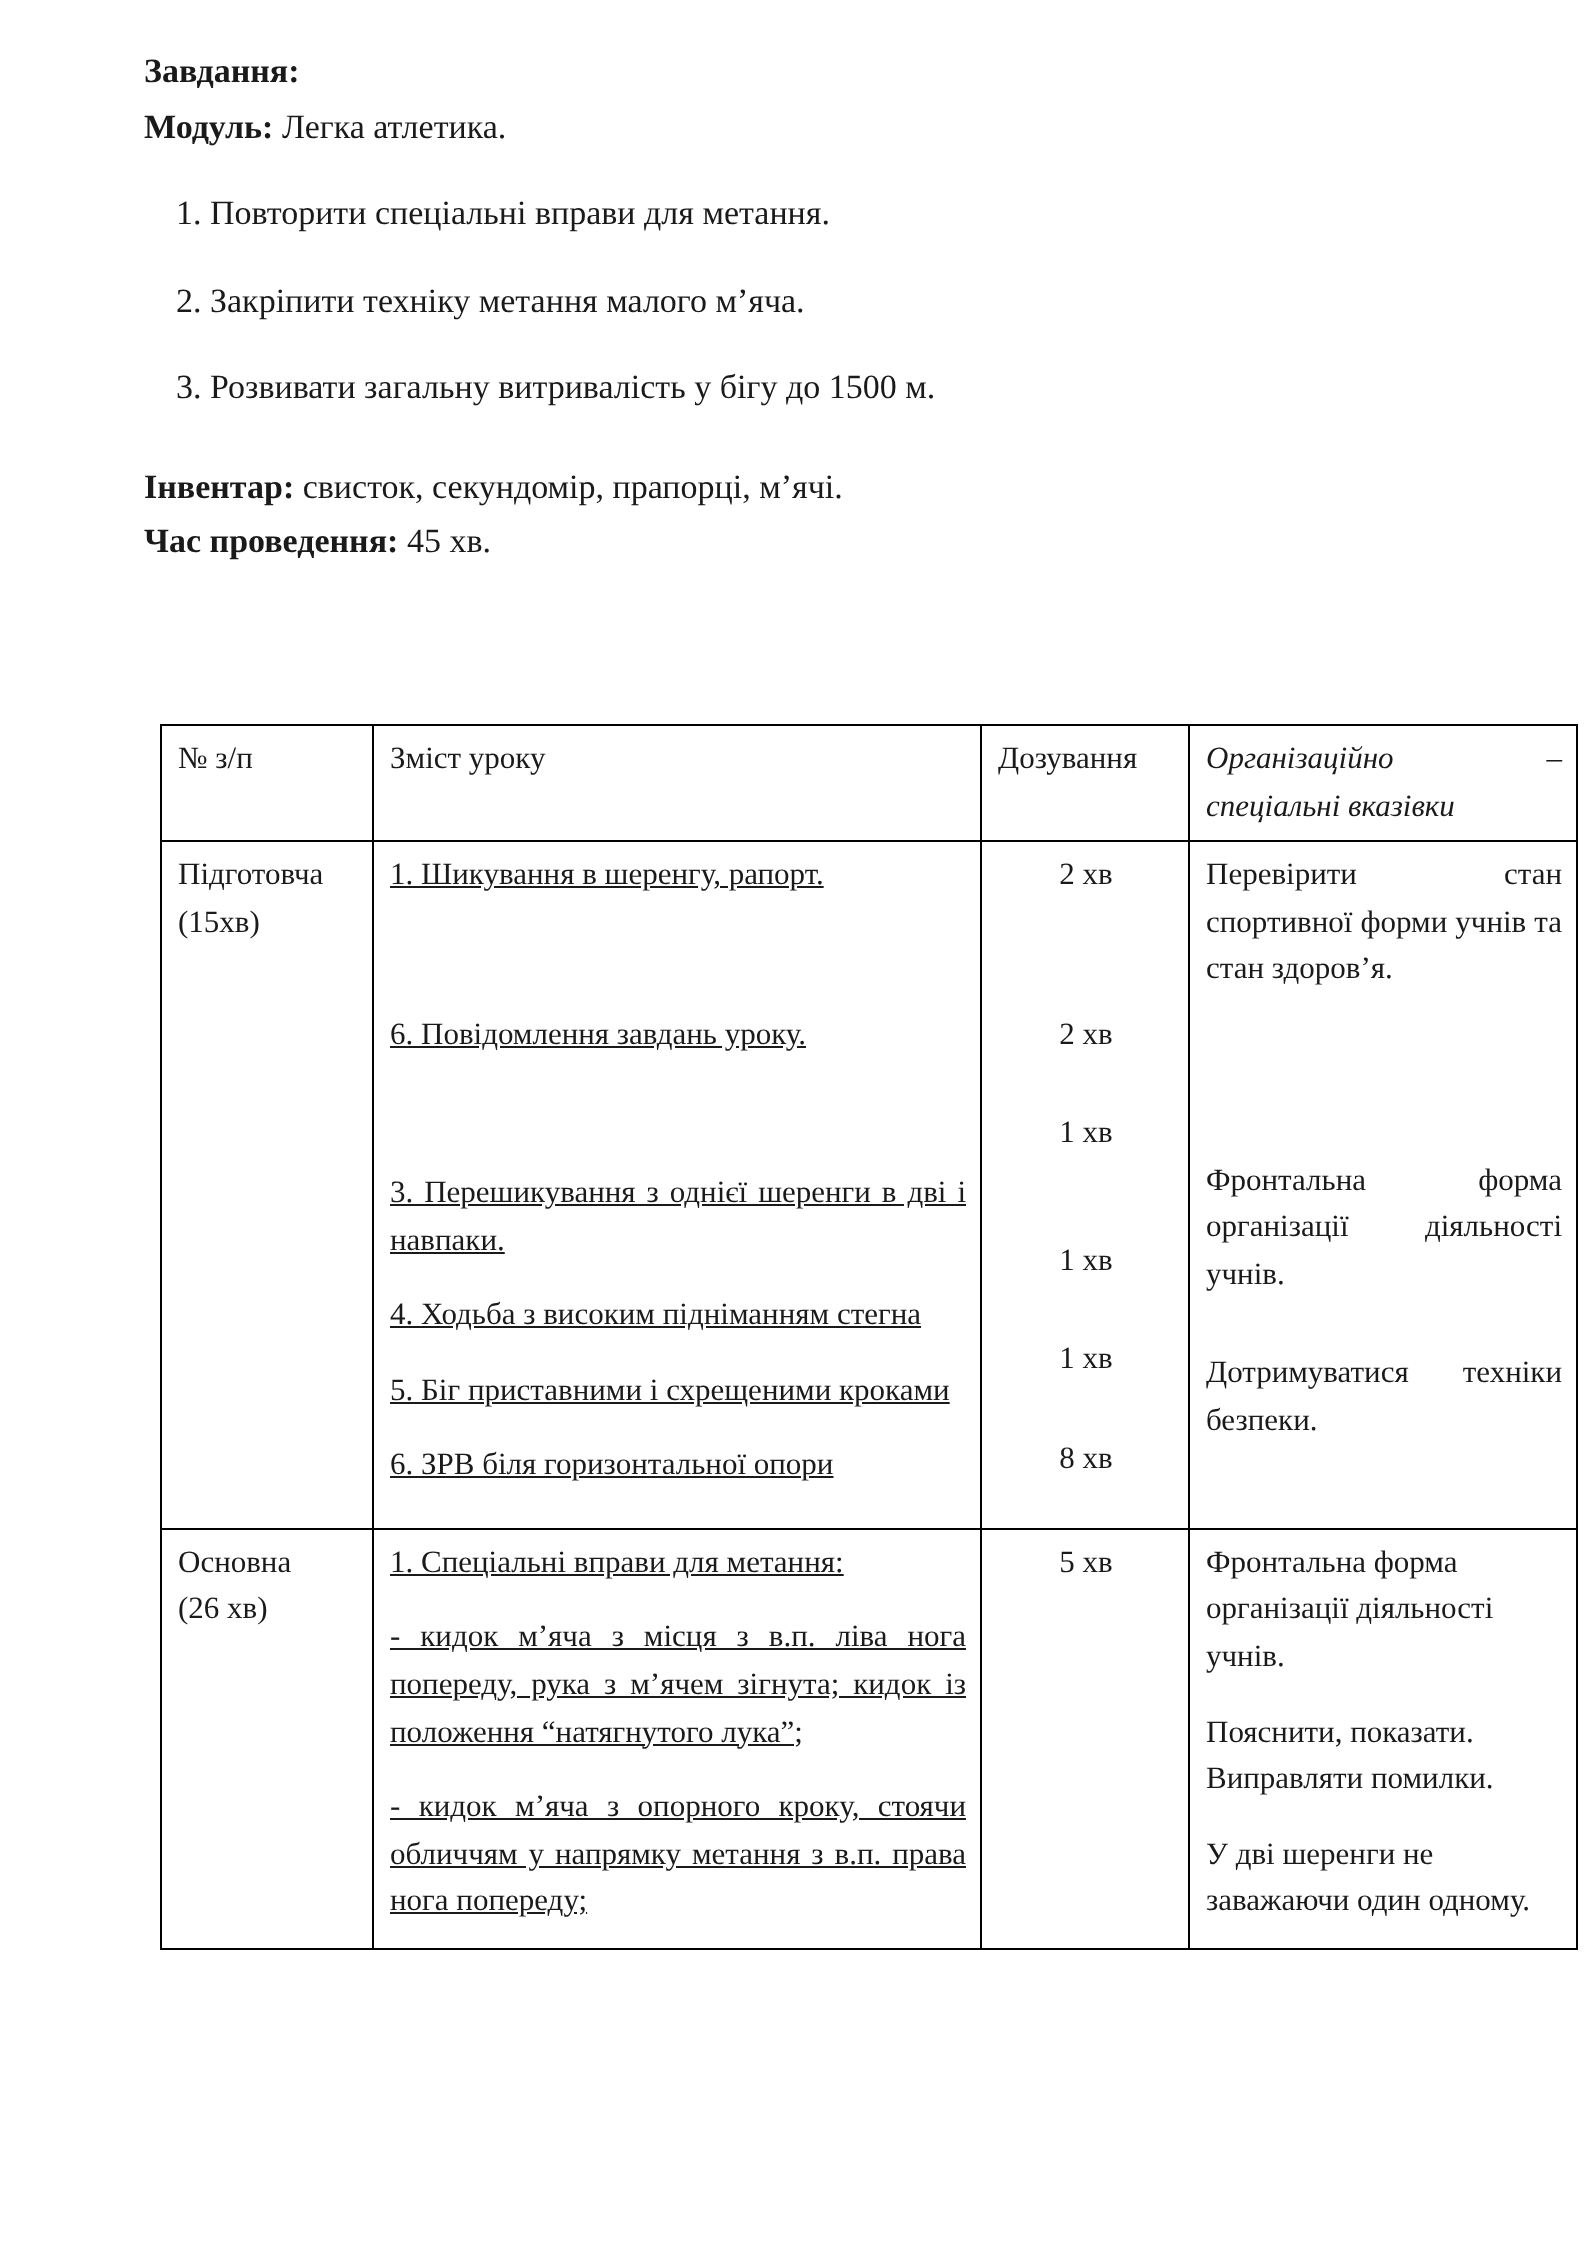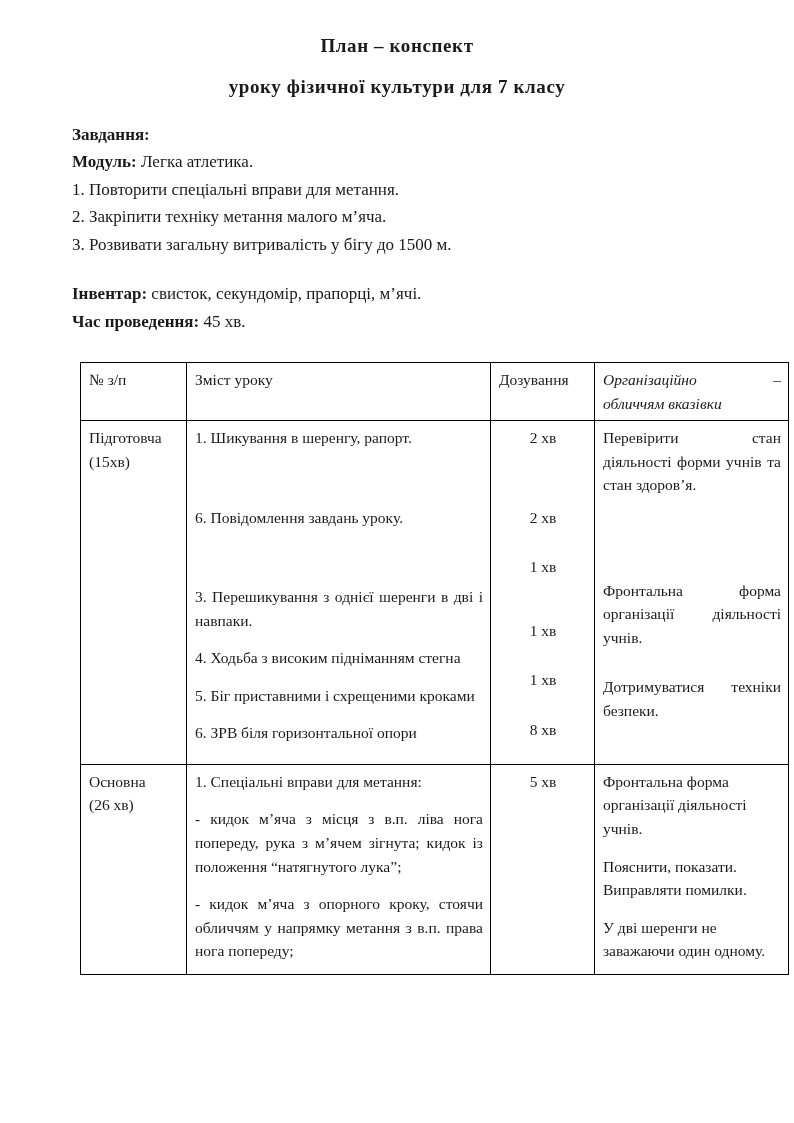--- a/index.html
+++ b/index.html
@@ -62,21 +62,21 @@
     font-weight: bold;
   }
   .meta-value {
     font-weight: normal;
   }
   .tasks-heading {
     font-weight: bold;
     margin-top: 16px;
   }
   .task-line {
-    margin: 0;
+    margin: 16px;
   }
   .venue-block {
     margin-top: 22px;
   }
 
   
   .table-wrap {
     position: absolute;
     left: 44px;
     top: 362px;
@@ -115,20 +115,21 @@
     line-height: 1.55;
   }
   .cell-dose {
     text-align: center;
   }
 
   
   .item {
     margin: 0;
     text-align: justify;
+    text-decoration: underline;
   }
   .item.nojust { text-align: left; }
   .gap-xs { height: 6px; }
   .gap-s  { height: 14px; }
   .gap-m  { height: 26px; }
   .gap-l  { height: 40px; }
   .gap-xl { height: 56px; }
 
   .note-p {
     margin: 0;
@@ -139,24 +140,20 @@
   }
   .dose-p {
     margin: 0;
   }
 </style>
 </head>
 <body>
 
 <div class="page">
 
-  <div class="title-block">
-    <div class="title-line-1">План – конспект</div>
-    <div class="title-line-2">уроку фізичної культури для 7 класу</div>
-  </div>
 
   <div class="meta">
 
     <p class="meta-row tasks-heading">Завдання:</p>
 
     <p class="meta-row">
       <span class="meta-label">Модуль:</span>
       <span class="meta-value">Легка атлетика.</span>
     </p>
     <p class="meta-row task-line">1. Повторити спеціальні вправи для метання.</p>
@@ -188,21 +185,21 @@
       <thead>
         <tr>
           <td>№ з/п</td>
           <td>Зміст уроку</td>
           <td>Дозування</td>
           <td class="hdr-notes">
             <div>
               <span>Організаційно</span>
               <span>–</span>
             </div>
-            <div class="l2">обличчям вказівки</div>
+            <div class="l2">спеціальні вказівки</div>
           </td>
         </tr>
       </thead>
 
       <tbody>
 
         <tr>
           <td class="cell-num">
             <div>Підготовча</div>
             <div>(15хв)</div>
@@ -231,21 +228,21 @@
             <p class="dose-p">1 хв</p>
             <div class="gap-l"></div>
             <p class="dose-p">1 хв</p>
             <div class="gap-m"></div>
             <p class="dose-p">1 хв</p>
             <div class="gap-m"></div>
             <p class="dose-p">8 хв</p>
           </td>
 
           <td>
-            <p class="note-p">Перевірити стан діяльності форми учнів та стан здоров’я.</p>
+            <p class="note-p">Перевірити стан спортивної форми учнів та стан здоров’я.</p>
             <div class="gap-xl"></div>
             <div class="gap-m"></div>
             <p class="note-p">Фронтальна форма організації діяльності учнів.</p>
             <div class="gap-m"></div>
             <p class="note-p">Дотримуватися техніки безпеки.</p>
           </td>
         </tr>
 
         <tr>
           <td class="cell-num">

